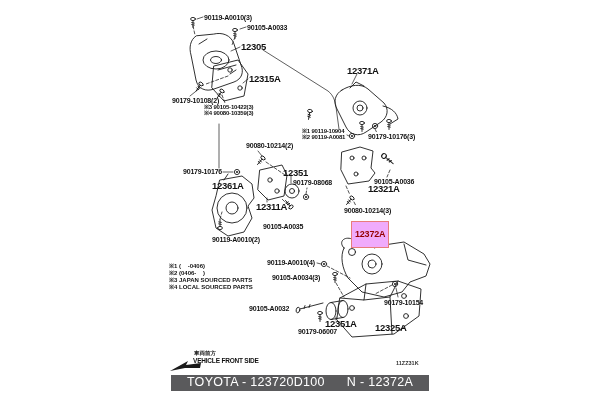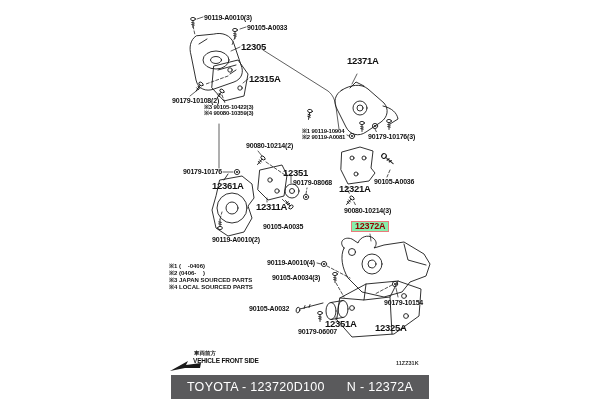--- a/index.html
+++ b/index.html
@@ -14,31 +14,31 @@
   .art .fl { fill:#1a1a1a; stroke:none; }
   .art .dsh { stroke-dasharray:3 2; stroke-width:.75; }
   .art .thin { stroke-width:.7; }
   .lbl {
     position:absolute; font-weight:bold; font-size:7px; letter-spacing:-0.2px;
     color:#111; white-space:nowrap; line-height:1;
   }
   .lbl.big { font-size:9.5px; letter-spacing:-0.3px; }
   .lbl.tiny { font-size:6px; letter-spacing:-0.2px; }
   .lbl.hl {
-    background:#86efac; color:#940000; border:1px solid #e87c7c;
-    padding:0 3px; font-size:9px; letter-spacing:-0.2px;
+    background:#f0abfc; color:#940000; border:1px solid #e87c7c;
+    padding:8px 3px; font-size:9px; letter-spacing:-0.2px;
   }
   .legend { position:absolute; left:169px; top:263px; }
   .legend div { font-size:6px; font-weight:bold; color:#111; line-height:7px; white-space:pre; }
   .front-jp { position:absolute; left:194px; top:350px; font-size:5.5px; font-weight:bold; color:#111; }
   .front-en { position:absolute; left:193px; top:357px; font-size:6.5px; font-weight:bold; color:#111; letter-spacing:-0.2px; }
   .dwgcode { position:absolute; left:396px; top:360px; font-size:5.5px; font-weight:bold; color:#333; }
   .footer-bar {
-    position:absolute; left:171px; top:375px; width:258px; height:24px;
-    background:#5a5a5c; color:#ffffff; display:flex; align-items:center; justify-content:center;
+    position:absolute; left:171px; top:375px; width:258px; height:16px;
+    background:#5a5a5c; color:#ffffff; display:flex; justify-content:center;
     font-size:12.5px; letter-spacing:0.3px;
   }
   .footer-bar span { white-space:nowrap; }
   .footer-gap { display:inline-block; width:22px; }
 </style>
 </head>
 <body>
 
 <div class="stage">
 
@@ -193,33 +193,33 @@
     <polygon class="fl" points="170,371 188,361 186,365 201,363 200,368 185,368"></polygon>
   </svg>
 
   <div class="lbl" style="left:204px;top:14px">90119-A0010(3)</div>
   <div class="lbl" style="left:247px;top:24px">90105-A0033</div>
   <div class="lbl big" style="left:241px;top:42px">12305</div>
   <div class="lbl big" style="left:249px;top:74px">12315A</div>
   <div class="lbl" style="left:172px;top:97px">90179-10108(2)</div>
   <div class="lbl tiny" style="left:204px;top:104px">※3 90105-10422(3)</div>
   <div class="lbl tiny" style="left:204px;top:110px">※4 90080-10359(3)</div>
-  <div class="lbl big" style="left:347px;top:56px">12371A</div>
+  <div class="lbl big" style="left:347px;top:66px">12371A</div>
   <div class="lbl tiny" style="left:302px;top:128px">※1 90119-10904</div>
   <div class="lbl tiny" style="left:302px;top:134px">※2 90119-A0081</div>
   <div class="lbl" style="left:368px;top:133px">90179-10176(3)</div>
   <div class="lbl" style="left:246px;top:142px">90080-10214(2)</div>
   <div class="lbl" style="left:183px;top:168px">90179-10176</div>
   <div class="lbl big" style="left:212px;top:181px">12361A</div>
   <div class="lbl big" style="left:283px;top:168px">12351</div>
   <div class="lbl" style="left:293px;top:179px">90179-08068</div>
   <div class="lbl big" style="left:256px;top:202px">12311A</div>
   <div class="lbl" style="left:263px;top:223px">90105-A0035</div>
   <div class="lbl" style="left:212px;top:236px">90119-A0010(2)</div>
-  <div class="lbl big" style="left:339px;top:184px">12321A</div>
+  <div class="lbl big" style="left:368px;top:184px">12321A</div>
   <div class="lbl" style="left:374px;top:178px">90105-A0036</div>
   <div class="lbl" style="left:344px;top:207px">90080-10214(3)</div>
   <div class="lbl hl" style="left:351px;top:221px">12372A</div>
   <div class="lbl" style="left:267px;top:259px">90119-A0010(4)</div>
   <div class="lbl" style="left:272px;top:274px">90105-A0034(3)</div>
   <div class="lbl" style="left:249px;top:305px">90105-A0032</div>
   <div class="lbl big" style="left:325px;top:319px">12351A</div>
   <div class="lbl" style="left:298px;top:328px">90179-06007</div>
   <div class="lbl big" style="left:375px;top:323px">12325A</div>
   <div class="lbl" style="left:384px;top:299px">90179-10154</div>

